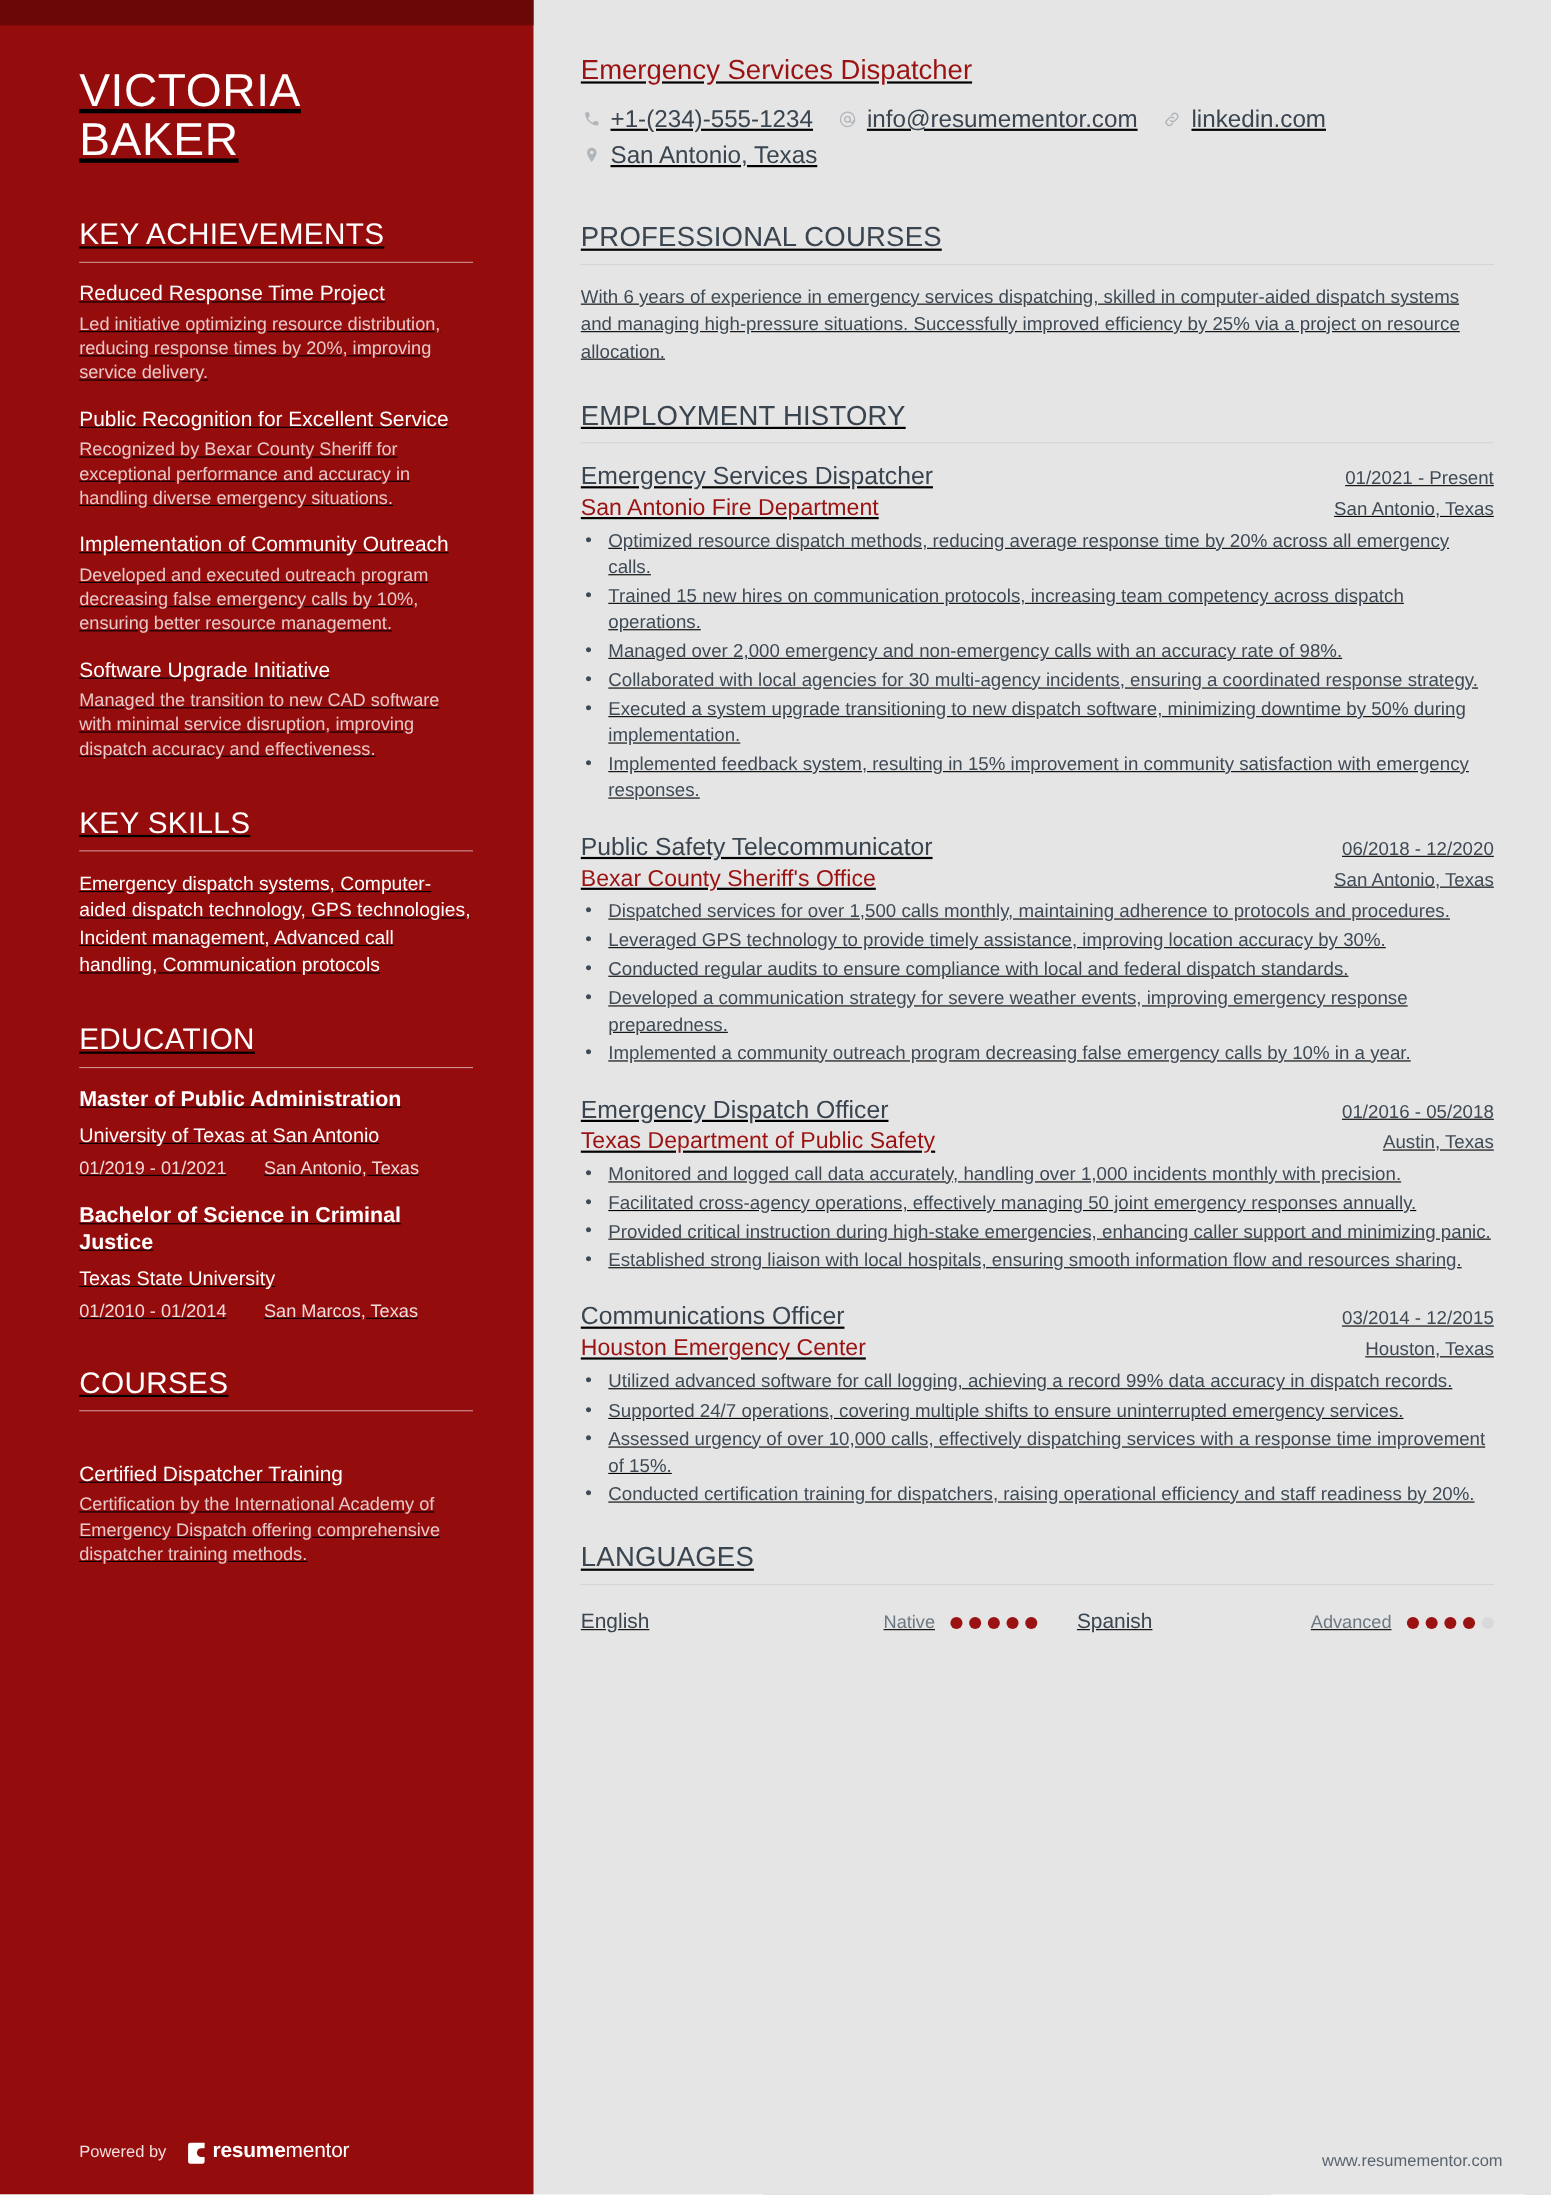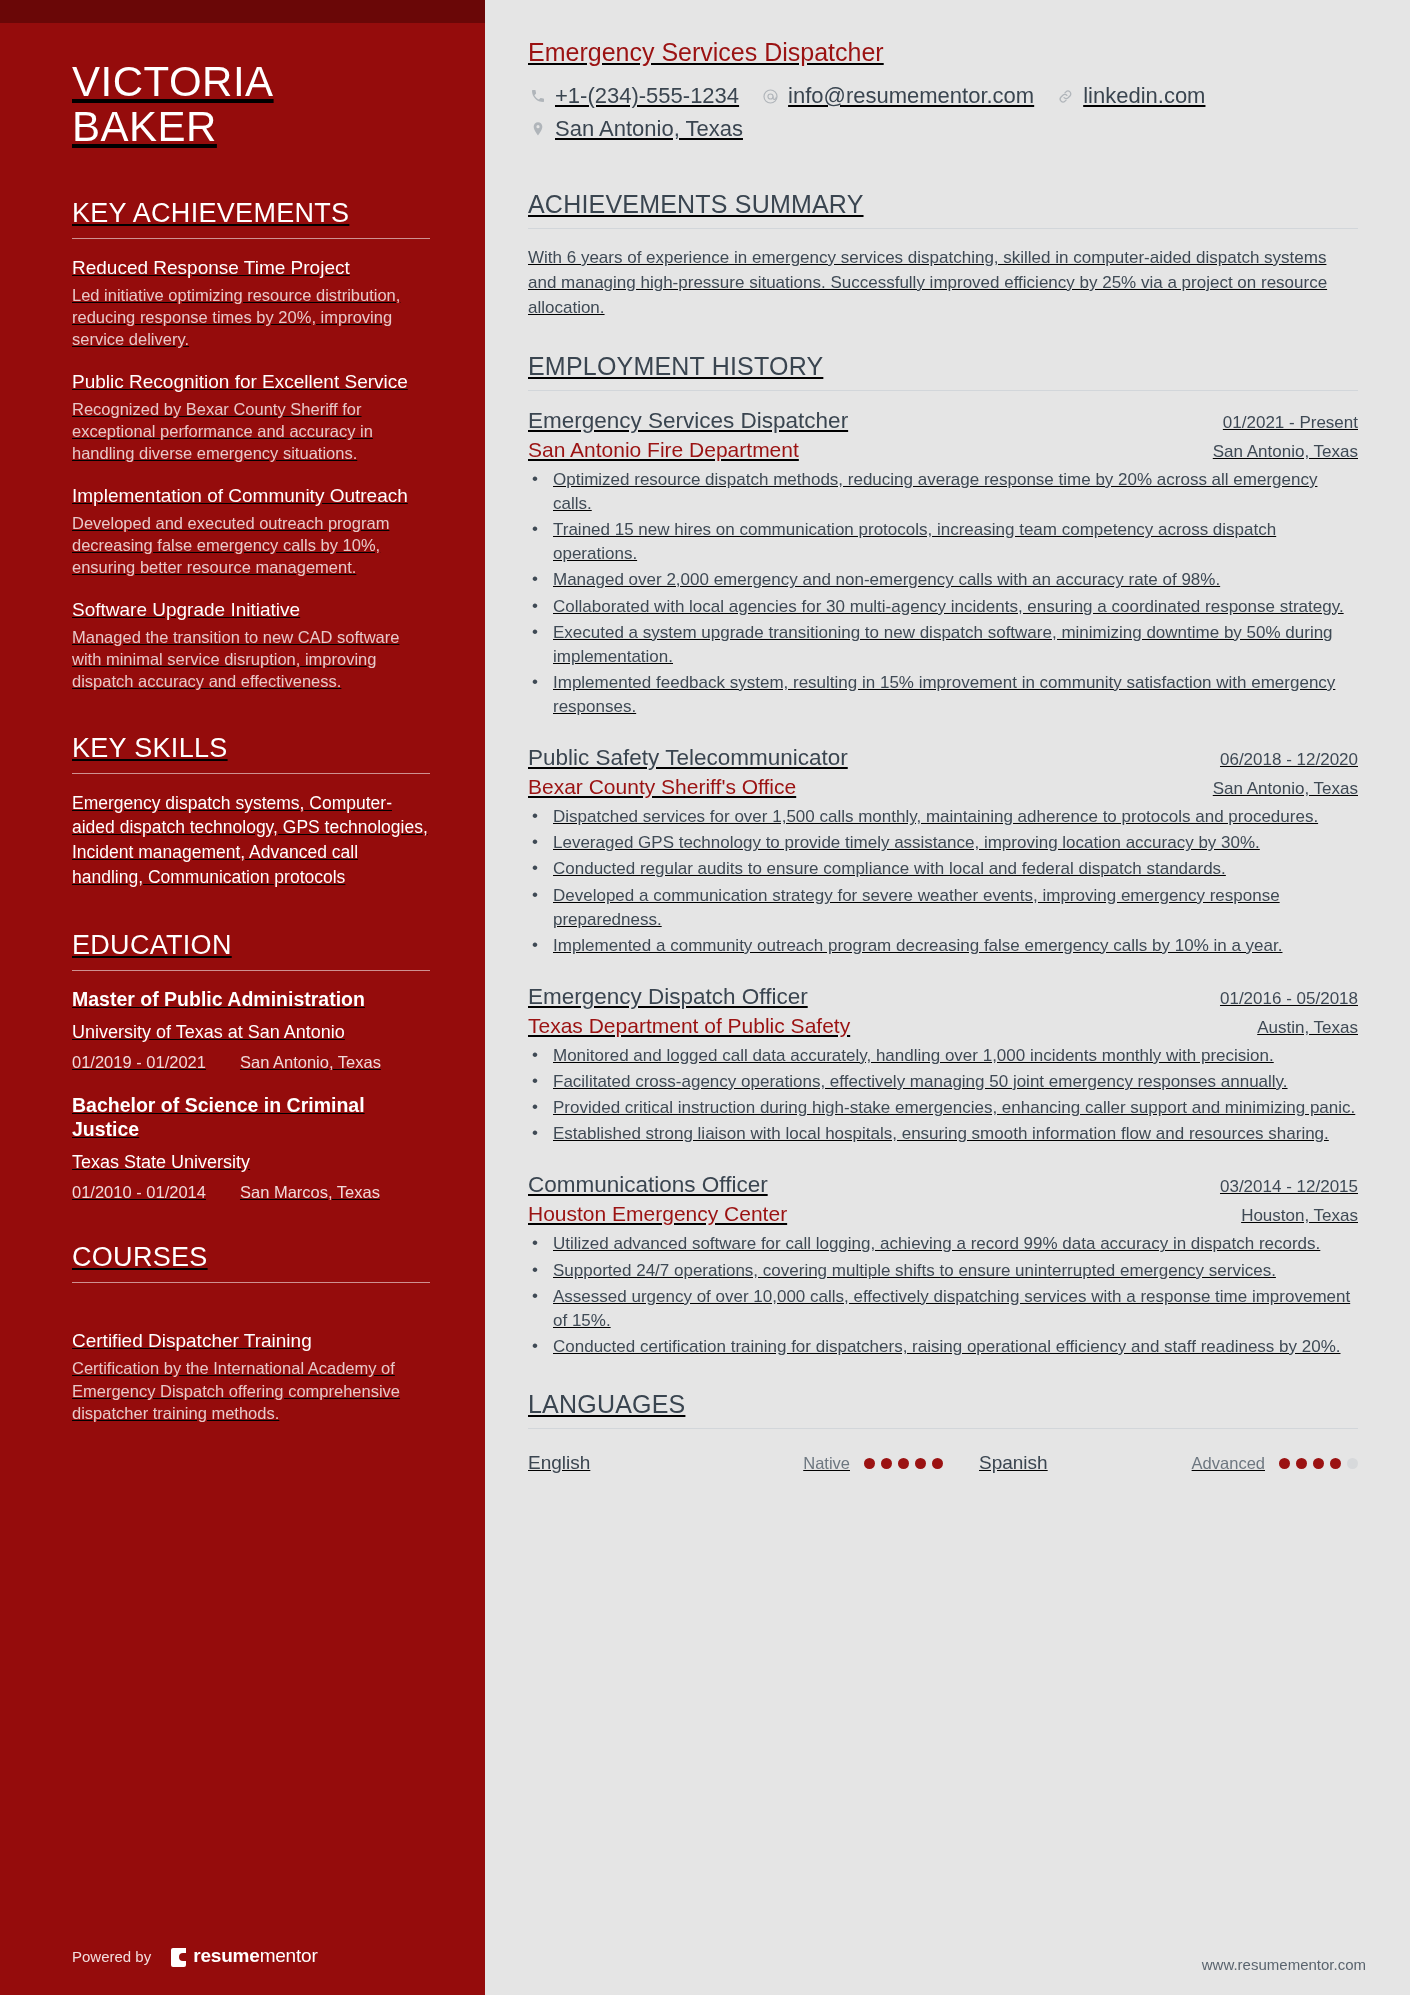--- a/index.html
+++ b/index.html
@@ -150,21 +150,21 @@
     font-size: 19px;
     color: #ffffff;
     letter-spacing: -0.2px;
   }
   .brand-text b { font-weight: 700; }
   .brand-text span { font-weight: 400; }
 
   
   .main {
     flex: 1 1 auto;
-    padding: 38px 52px 0 43px;
+    padding: 50px 52px 0 43px;
     position: relative;
   }
   .role-title {
     font-size: 25px;
     color: #9b1212;
     font-weight: 400;
     margin-bottom: 16px;
   }
   .contact-rows { margin-bottom: 48px; }
   .contact-row {
@@ -415,21 +415,21 @@
             <svg width="16" height="16" viewBox="0 0 24 24" fill="currentColor">
                 <path d="M12 2C8.4 2 5.5 4.9 5.5 8.5c0 4.9 6.5 13 6.5 13s6.5-8.1 6.5-13C18.5 4.9 15.6 2 12 2zm0 8.9a2.4 2.4 0 1 1 0-4.8 2.4 2.4 0 0 1 0 4.8z"></path>
               </svg>
           </span>
           <span>San Antonio, Texas</span>
         </span>
       </div>
     </div>
 
     <section class="section">
-      <div class="sec-heading">ACHIEVEMENTS SUMMARY</div>
+      <div class="sec-heading">PROFESSIONAL COURSES</div>
       <div class="sec-rule"></div>
       <p class="summary-text">With 6 years of experience in emergency services dispatching, skilled in computer-aided dispatch systems and managing high-pressure situations. Successfully improved efficiency by 25% via a project on resource allocation.</p>
     </section>
 
     <section class="section">
       <div class="sec-heading">EMPLOYMENT HISTORY</div>
       <div class="sec-rule"></div>
 
       <div class="job">
         <div class="job-row">

